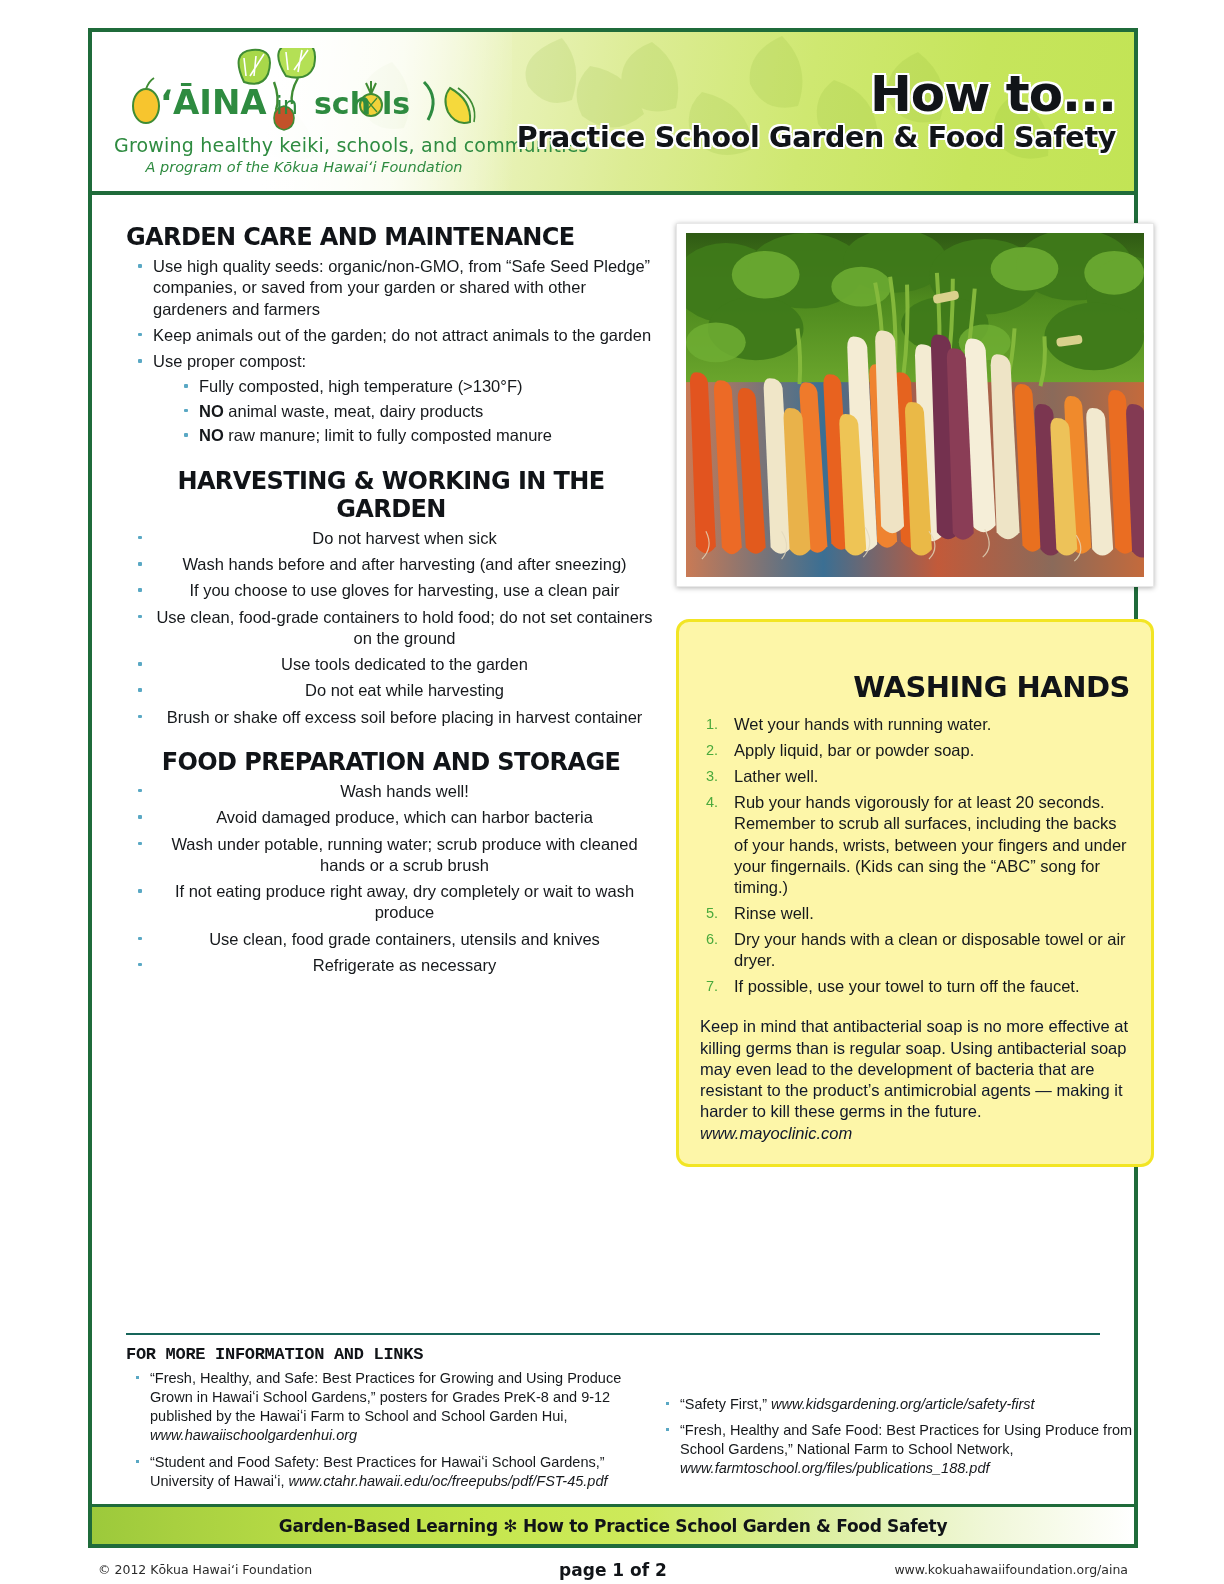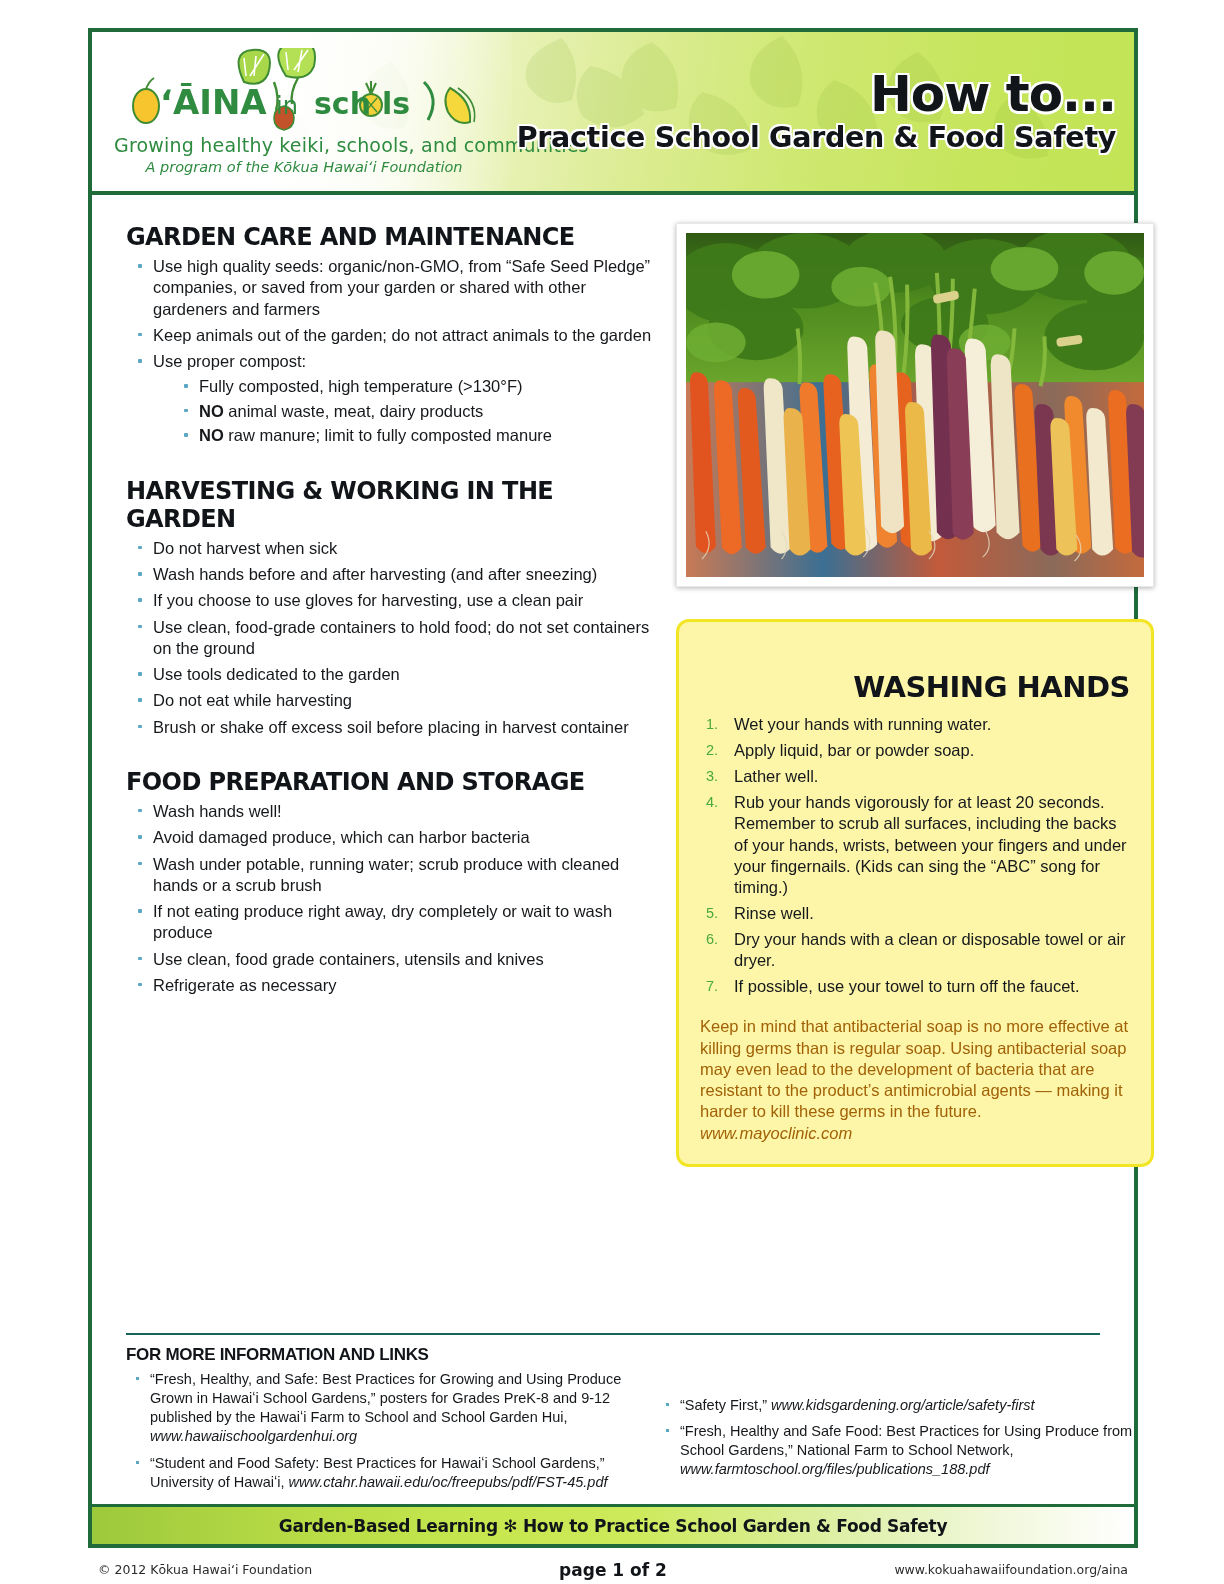--- a/index.html
+++ b/index.html
@@ -111,21 +111,21 @@
   .col-right { width: 480px; flex: none; }
 
   h2.sec {
     font-family: "DejaVu Sans", sans-serif;
     font-weight: bold;
     font-size: 24px;
     color: #111418;
     letter-spacing: -.6px;
     margin-bottom: 5px;
   }
-  .sec-gap { margin-top: 30px; }
+  .sec-gap { margin-top: 20px; text-align: center; }
 
   ul.blist { list-style: none; }
   ul.blist > li {
     position: relative;
     padding-left: 27px;
     font-size: 16.5px;
     line-height: 1.29;
     color: #16191c;
     margin-bottom: 5px;
   }
@@ -205,33 +205,33 @@
     position: absolute;
     left: 6px; top: 1px;
     color: #4aa93c;
     font-size: 14.5px;
     font-weight: normal;
   }
   .yb-note {
     margin-top: 19px;
     font-size: 16.5px;
     line-height: 1.29;
-    color: #a16207;
+    color: #0f172a;
   }
   .yb-note i { font-style: italic; }
 
   
   .hr-green {
     margin: 0 34px;
     border: none;
     border-top: 2.5px solid #17655a;
   }
   .refs-wrap { padding: 10px 34px 0 34px; }
   h3.refs-head {
-    font-family: Liberation Sans, sans-serif;
+    font-family: Liberation Mono, monospace;
     font-weight: bold;
     font-size: 17px;
     letter-spacing: -.3px;
     color: #111418;
     margin-bottom: 5px;
   }
   .refs-cols { display: flex; gap: 18px; }
   .refs-col-l { width: 512px; flex: none; }
   .refs-col-r { width: 490px; flex: none; }
   ul.reflist { list-style: none; }

